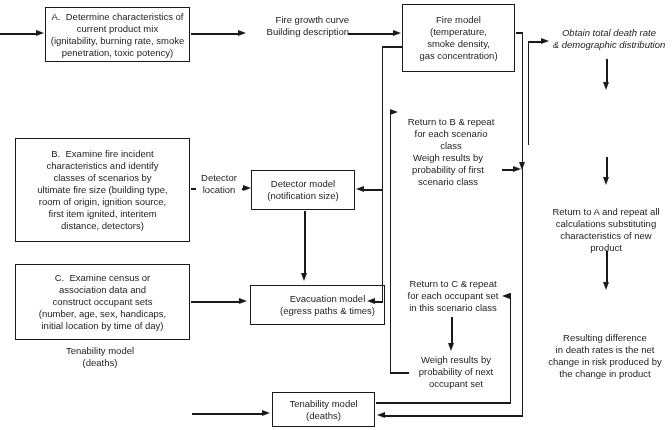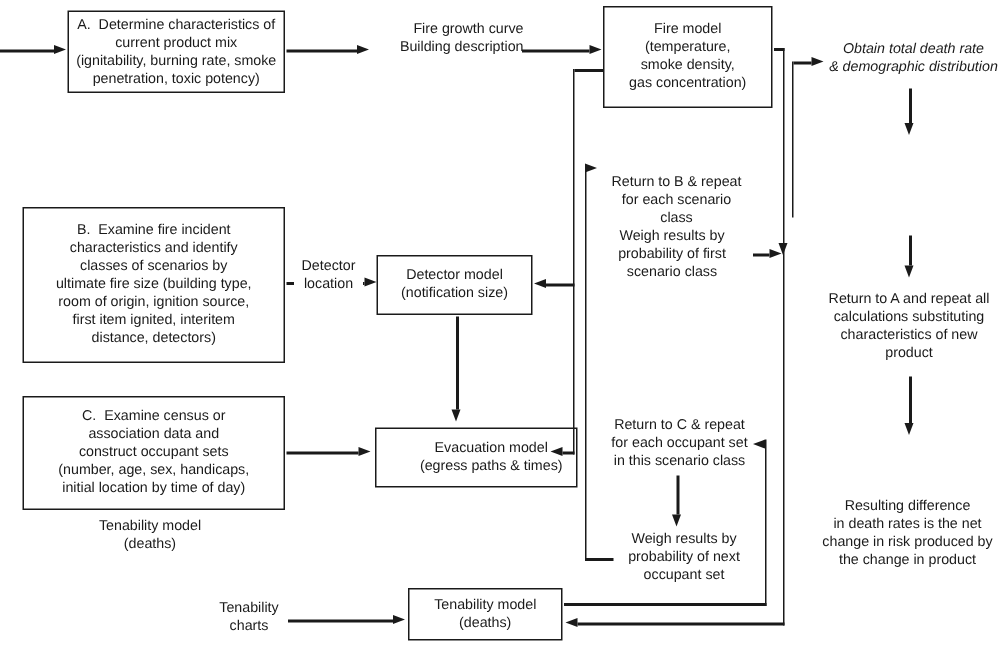--- a/index.html
+++ b/index.html
@@ -35,21 +35,21 @@
   #lbl-fire-growth{left:247px;top:14px;width:102px;text-align:right;}
   #lbl-detector-location{left:196px;top:172px;width:46px;background:#fff;}
   #lbl-tenability-model{left:48px;top:345px;width:104px;}
   #lbl-tenability-charts{left:140px;top:400px;width:52px;}
   #note-return-b{left:395px;top:92px;width:112px;margin-top:24px;}
   #note-weigh-first{left:392px;top:152px;width:112px;}
   #note-return-c{left:397px;top:278px;width:112px;}
   #note-weigh-next{left:399px;top:354px;width:114px;}
   #note-obtain{left:546px;top:27px;width:126px;font-style:italic;}
   #note-compare{left:543px;top:93px;width:128px;}
-  #note-return-a{left:540px;top:194px;width:132px;}
+  #note-return-a{left:540px;top:206px;width:132px;}
   #note-resulting{left:538px;top:296px;width:134px;margin-top:36px;}
 </style>
 </head>
 <body>
 
 <div id="stage">
 
   <div class="box" id="box-a">A.  Determine characteristics of
 current product mix
 (ignitability, burning rate, smoke
@@ -136,22 +136,20 @@
   <div class="ah-d" style="left:603px;top:177px;"></div>
   <div class="vline" style="left:606px;top:251px;height:31px;"></div>
   <div class="ah-d" style="left:603px;top:282px;"></div>
 
   <div class="note" id="lbl-fire-growth">Fire growth curve
 Building description</div>
   <div class="note" id="lbl-detector-location">Detector
 location</div>
   <div class="note" id="lbl-tenability-model">Tenability model
 (deaths)</div>
-  <div class="note" id="lbl-tenability-charts">Tenability
-charts</div>
 
   <div class="note" id="note-return-b">Return to B &amp; repeat
 for each scenario
 class</div>
   <div class="note" id="note-weigh-first">Weigh results by
 probability of first
 scenario class</div>
   <div class="note" id="note-return-c">Return to C &amp; repeat
 for each occupant set
 in this scenario class</div>

